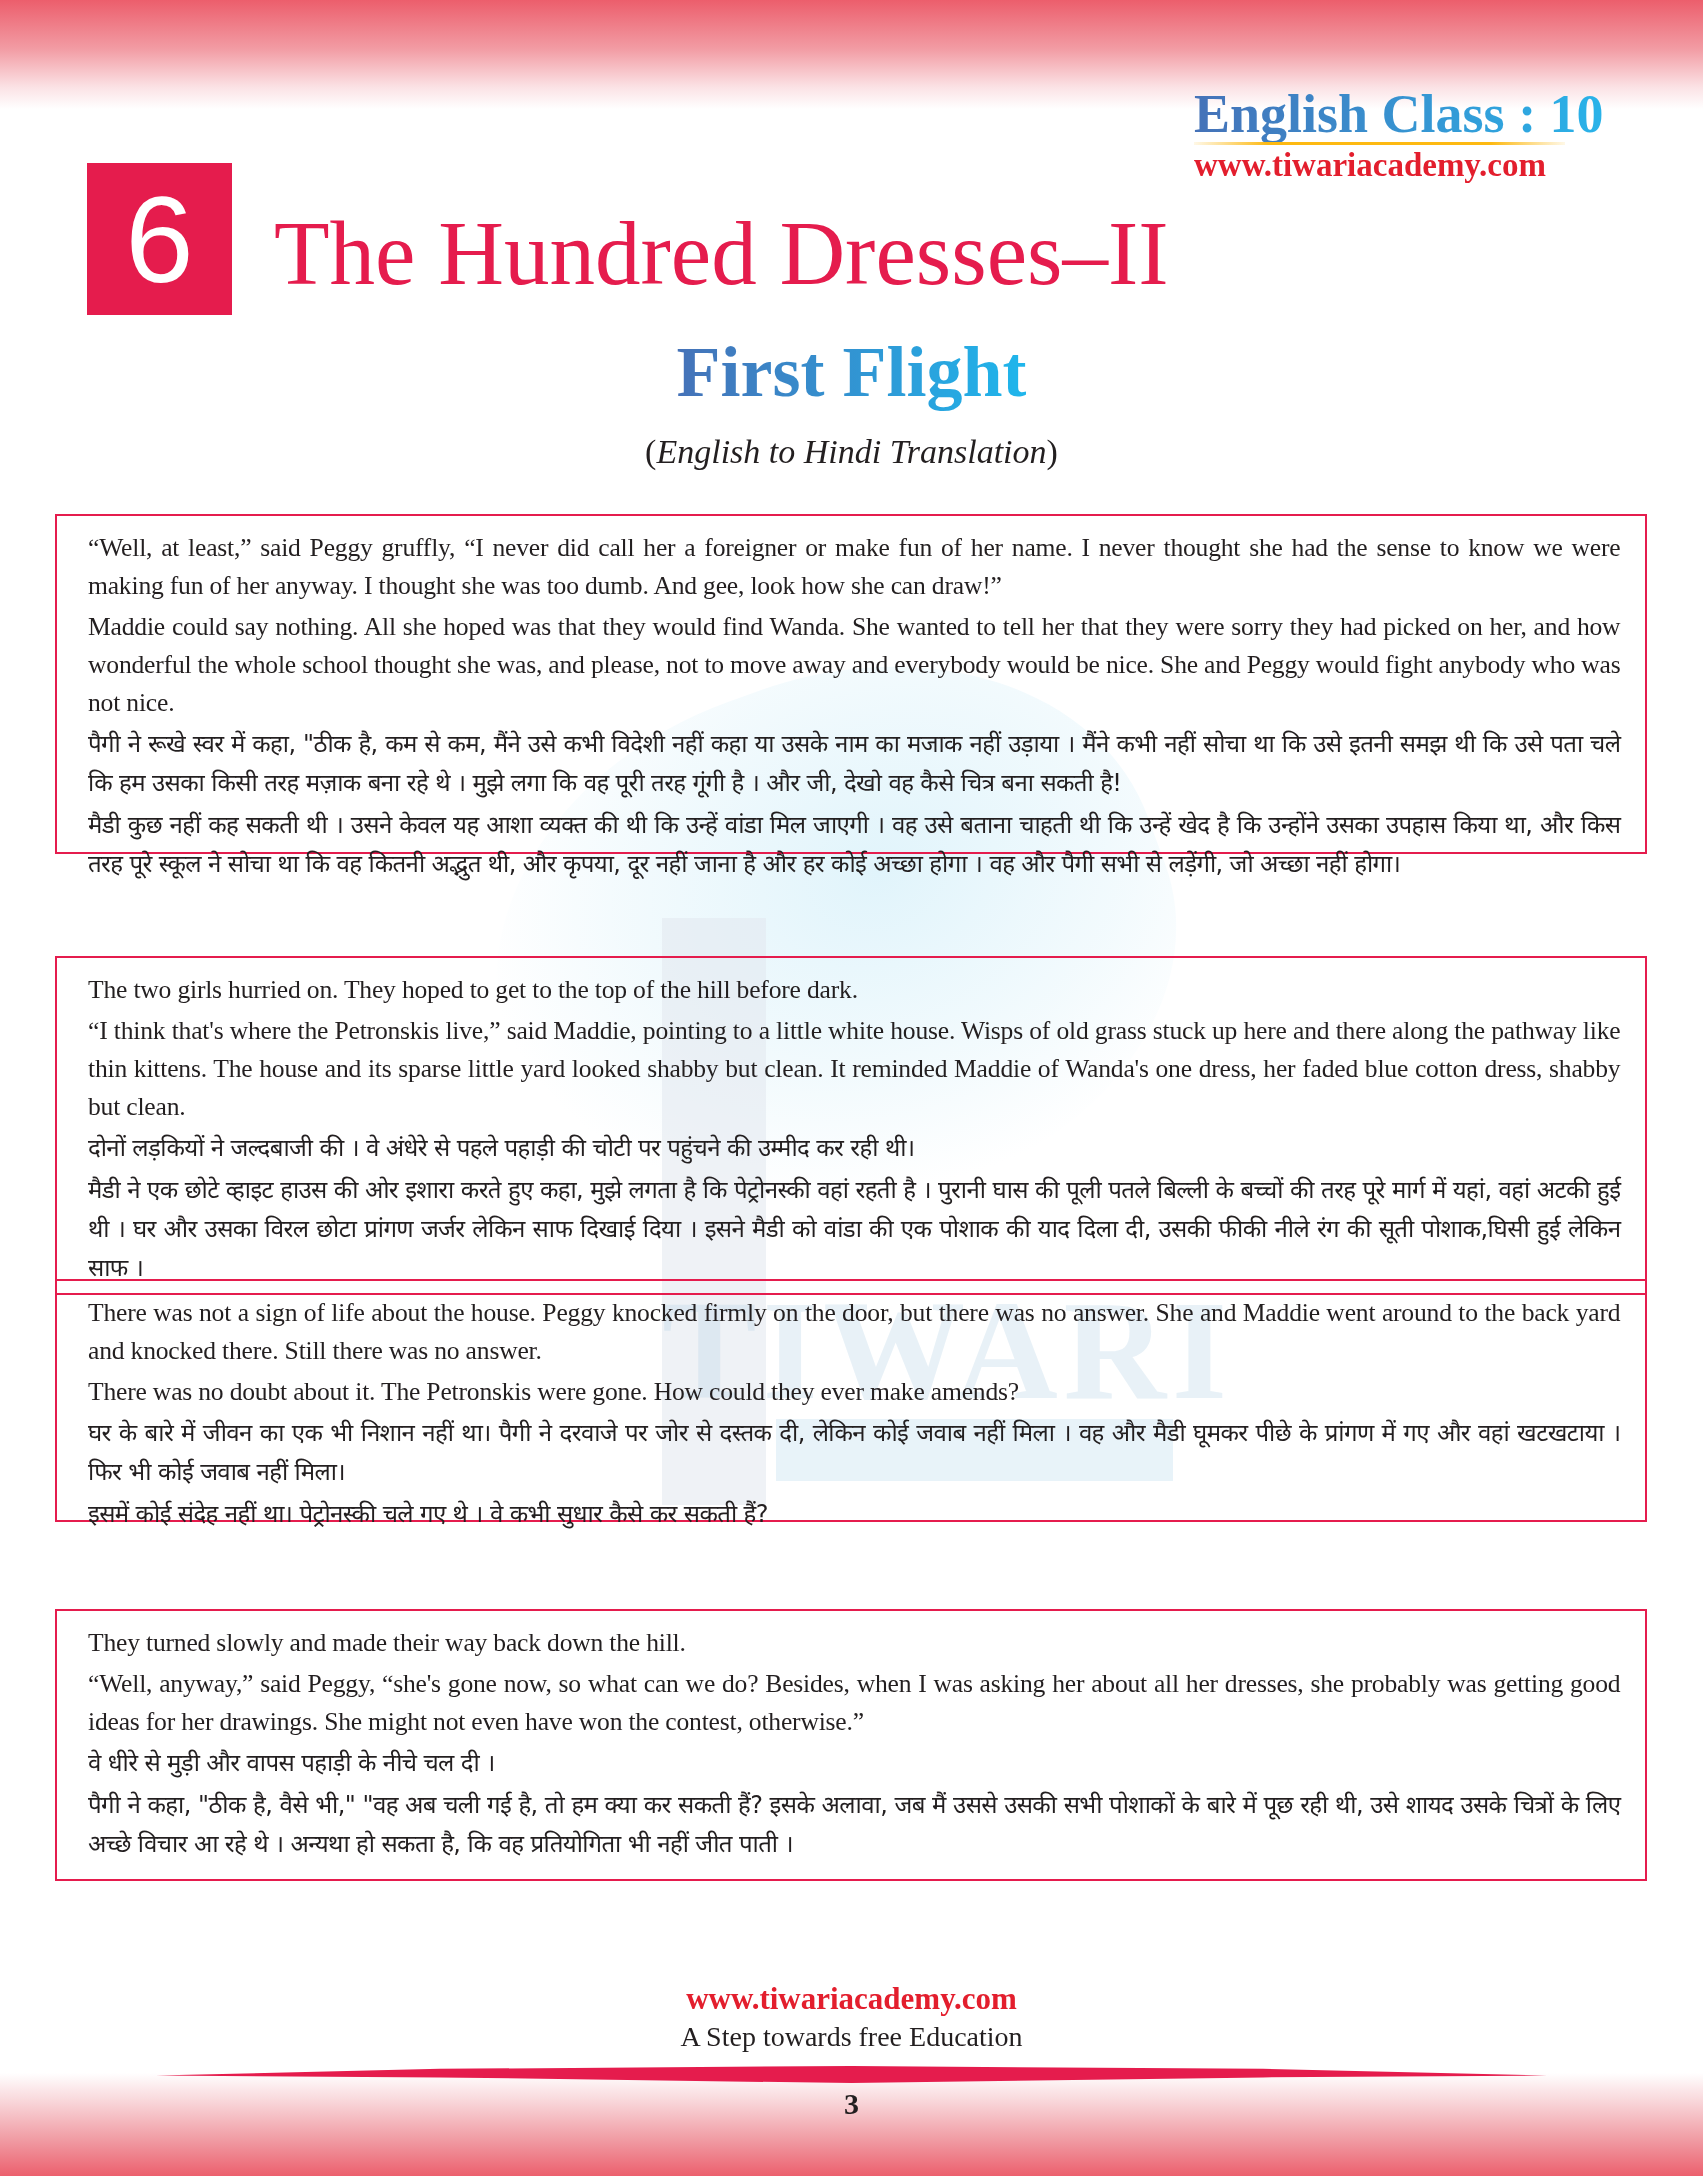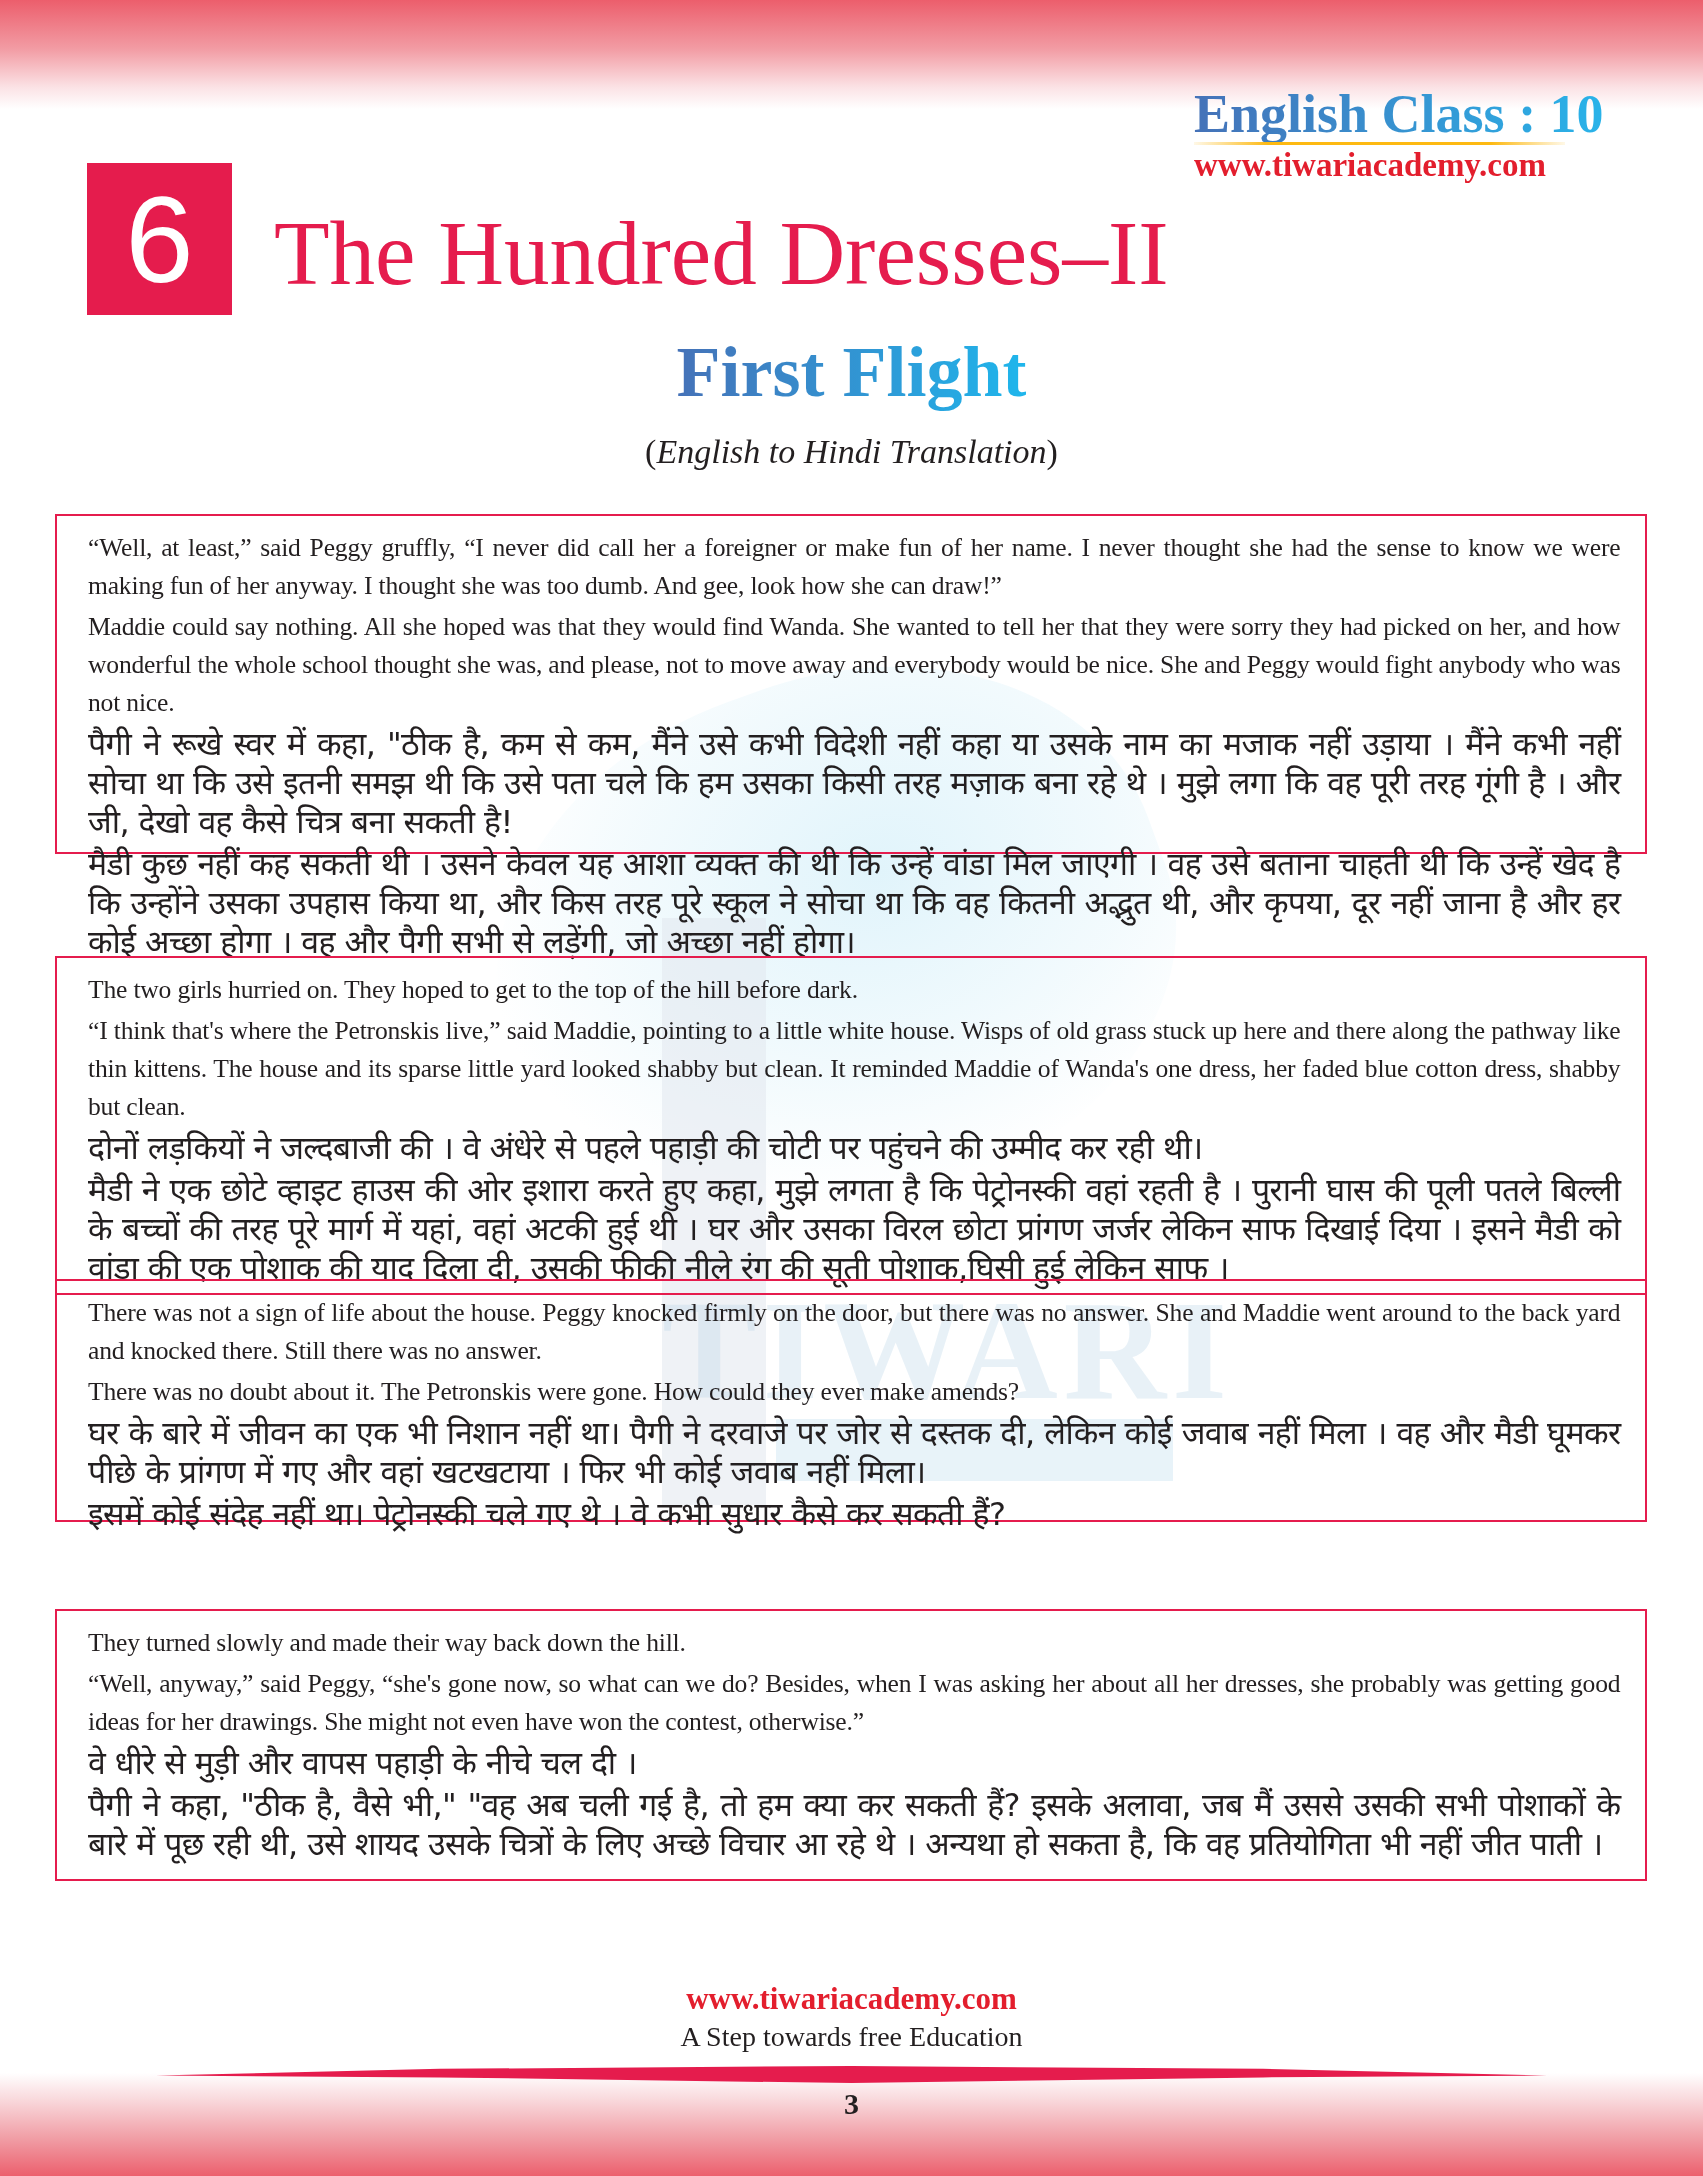--- a/index.html
+++ b/index.html
@@ -91,21 +91,21 @@
     border: 2.8px solid #e51c4d; box-sizing: border-box;
     padding: 13.2px 24.6px 0 31px;
   }
   .box p {
     margin: 0 0 2.8px 0;
     font-family: "Liberation Serif", serif; font-size: 25.6px;
     line-height: 38px; color: #231f20; letter-spacing: -0.2px;
     text-align: justify;
   }
   .box p.hi {
-    font-family: "DejaVu Sans", sans-serif; font-size: 32px;
+    font-family: "DejaVu Sans", sans-serif; font-size: 24px;
     line-height: 39px; letter-spacing: -0.6px;
   }
   #box1 { top: 514px; height: 340px; }
   #box2 { top: 956px; height: 339px; }
   #box3 { top: 1279px; height: 243px; }
   #box4 { top: 1609px; height: 272px; }
 
   .site-bottom {
     position: absolute; left: 0; top: 1981px; width: 1703px; text-align: center;
     font-family: "Liberation Serif", serif; font-weight: bold; font-size: 31px;

